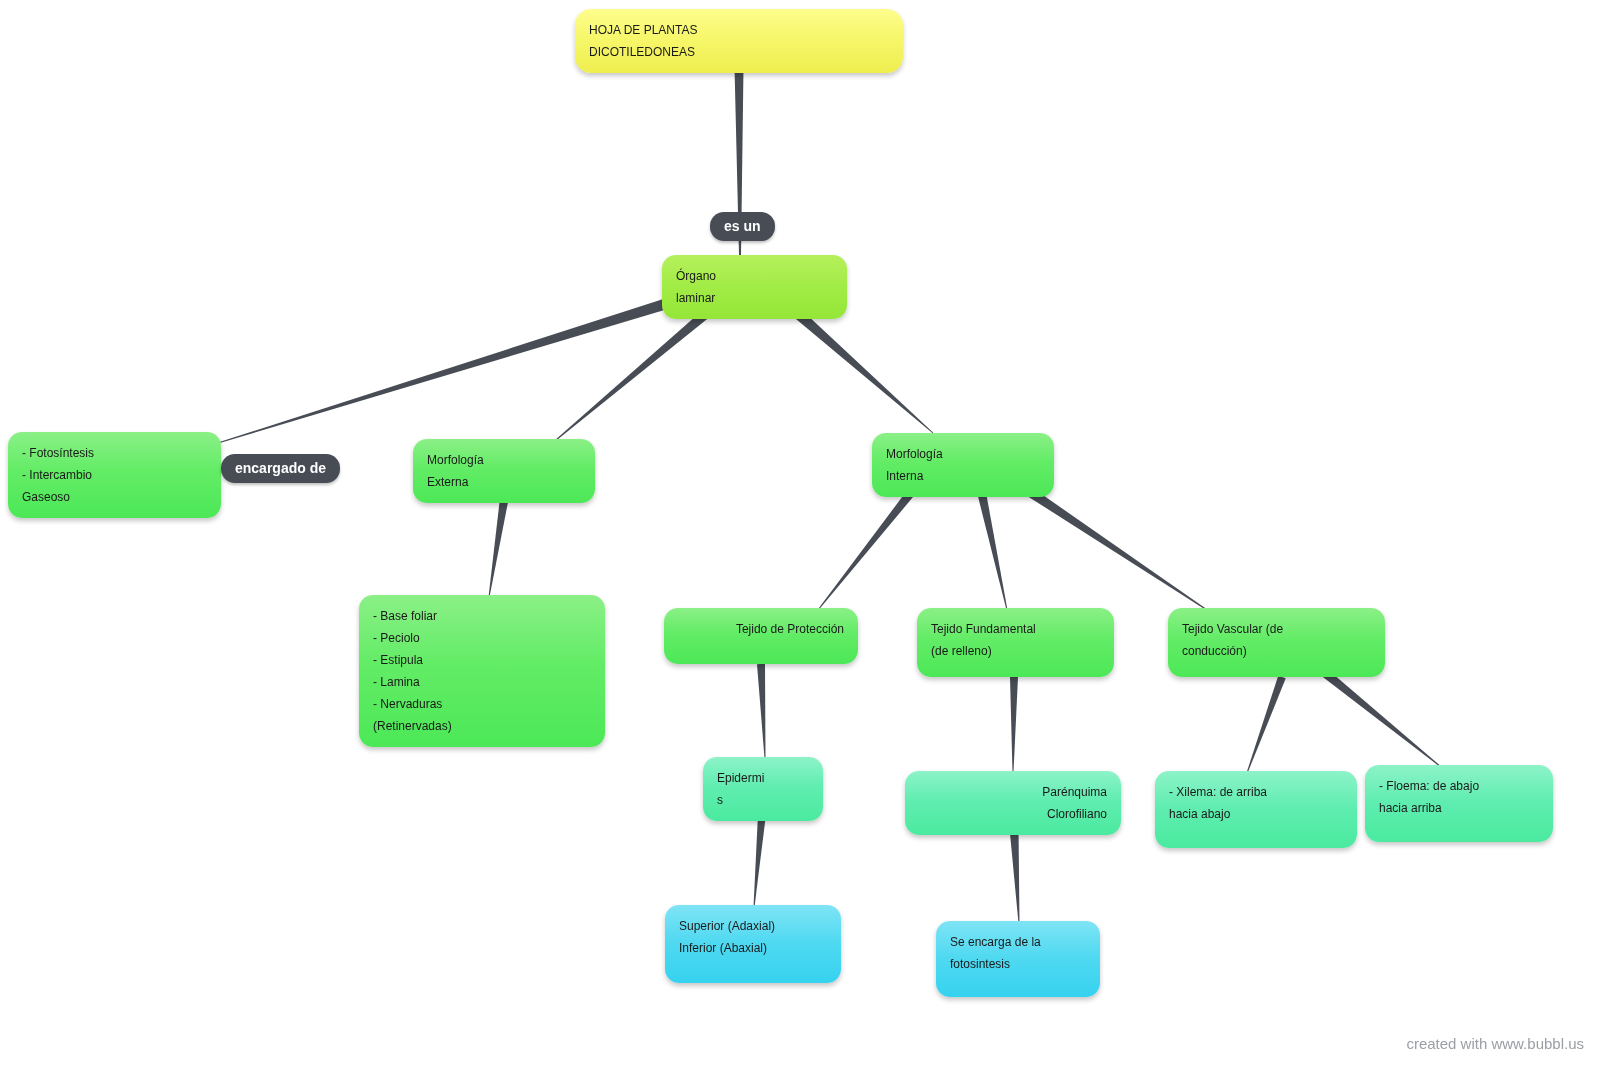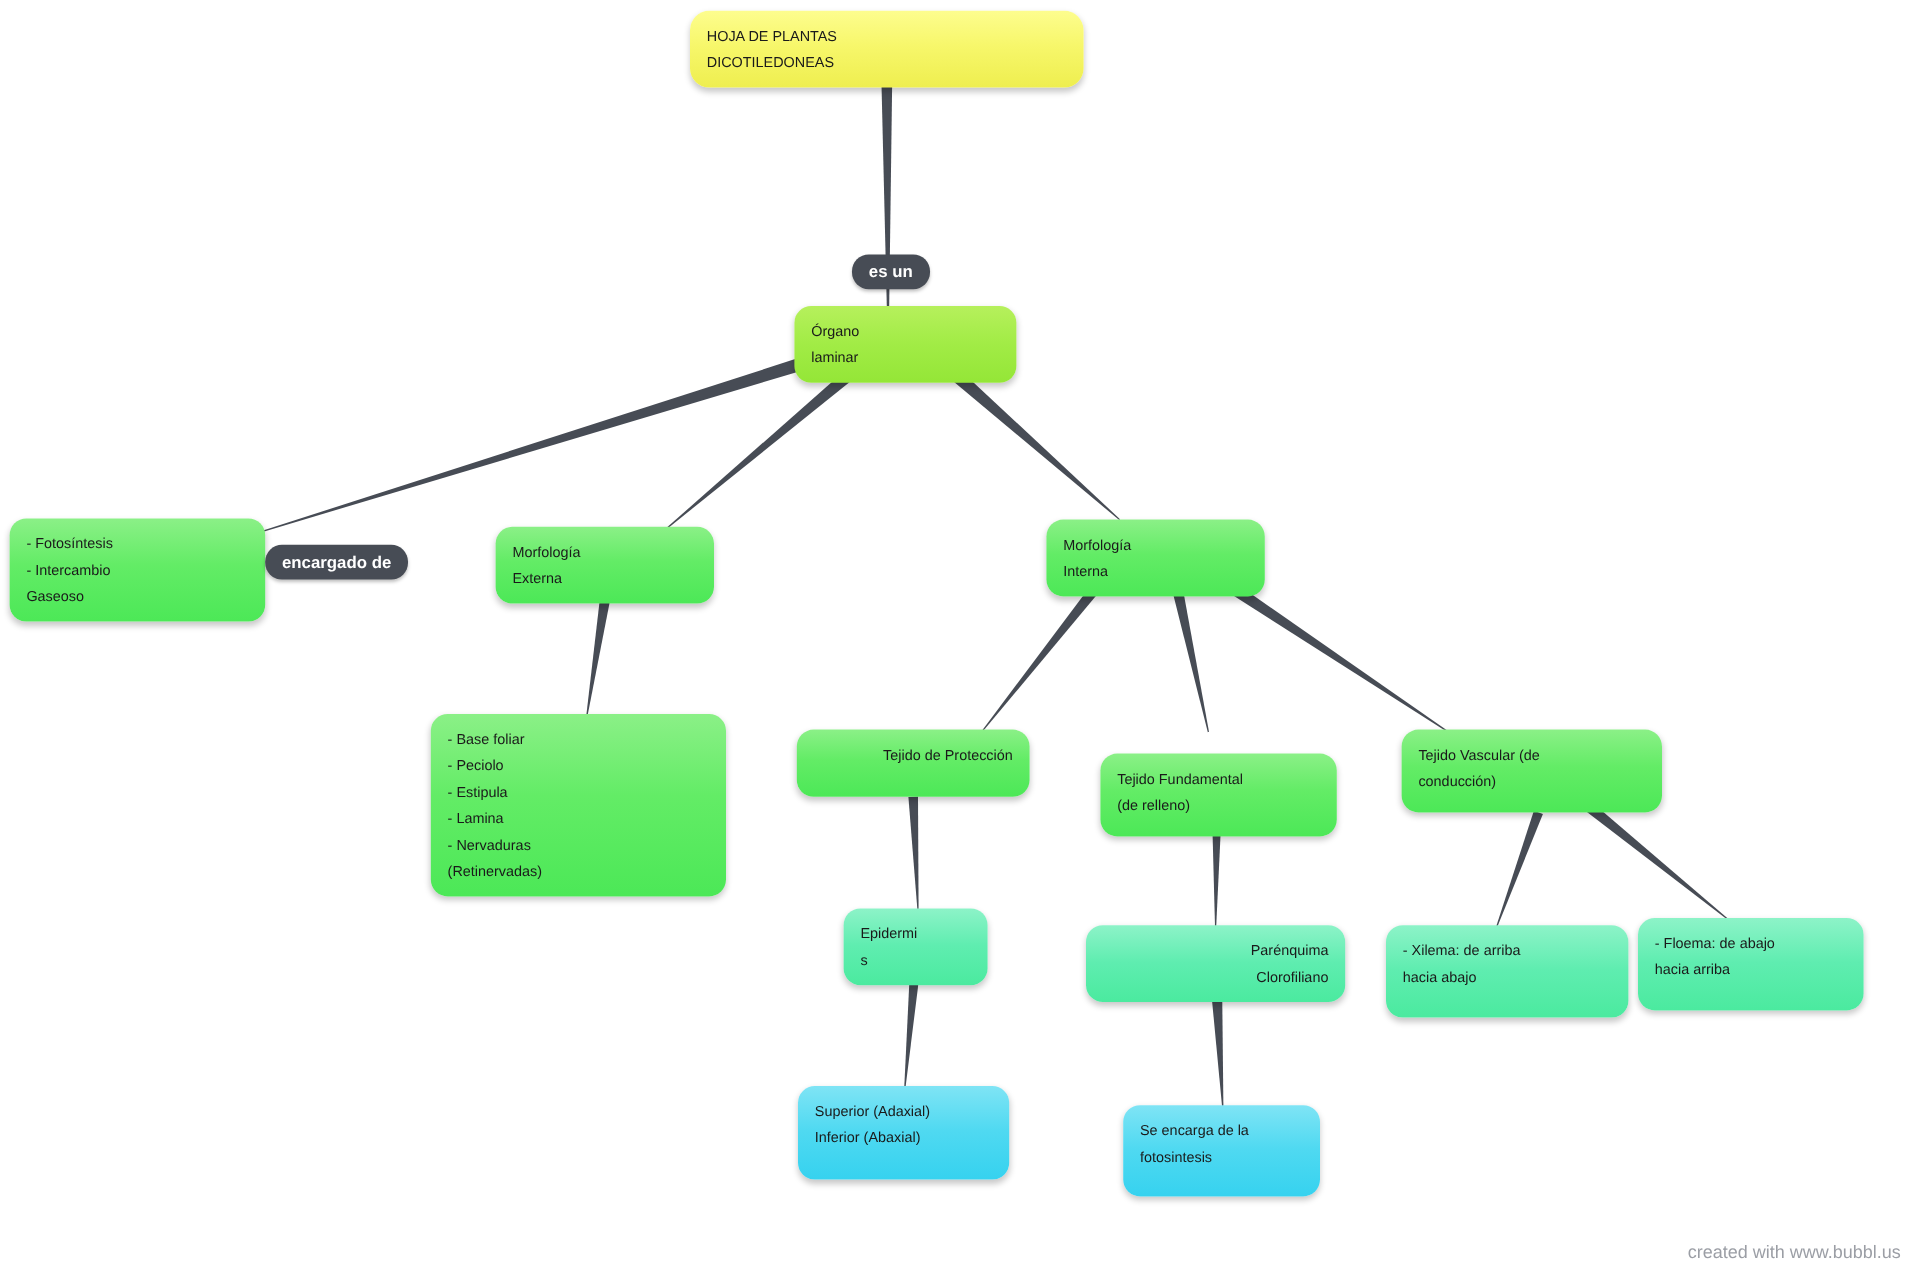--- a/index.html
+++ b/index.html
@@ -106,21 +106,21 @@
 Externa</div>
       <div class="node node-green" style="left: 872px; top: 433px; width: 182px; min-height: 57px;">Morfología
 Interna</div>
       <div class="node node-green" style="left: 359px; top: 595px; width: 246px; min-height: 140px;">- Base foliar
 - Peciolo
 - Estipula
 - Lamina
 - Nervaduras
 (Retinervadas)</div>
       <div class="node node-green" style="left: 664px; top: 608px; width: 194px; min-height: 56px; text-align: right;">Tejido de Protección</div>
-      <div class="node node-green" style="left: 917px; top: 608px; width: 197px; min-height: 69px; margin-top: 20px;">Tejido Fundamental
+      <div class="node node-green" style="left: 917px; top: 608px; width: 197px; min-height: 69px;">Tejido Fundamental
 (de relleno)</div>
       <div class="node node-green" style="left: 1168px; top: 608px; width: 217px; min-height: 69px;">Tejido Vascular (de
 conducción)</div>
       <div class="node node-mint" style="left: 703px; top: 757px; width: 120px; min-height: 57px;">Epidermi
 s</div>
       <div class="node node-mint" style="left: 905px; top: 771px; width: 216px; min-height: 57px; text-align: right;">Parénquima
 Clorofiliano</div>
       <div class="node node-mint" style="left: 1155px; top: 771px; width: 202px; min-height: 77px;">- Xilema: de arriba
 hacia abajo</div>
       <div class="node node-mint" style="left: 1365px; top: 765px; width: 188px; min-height: 77px;">- Floema: de abajo

